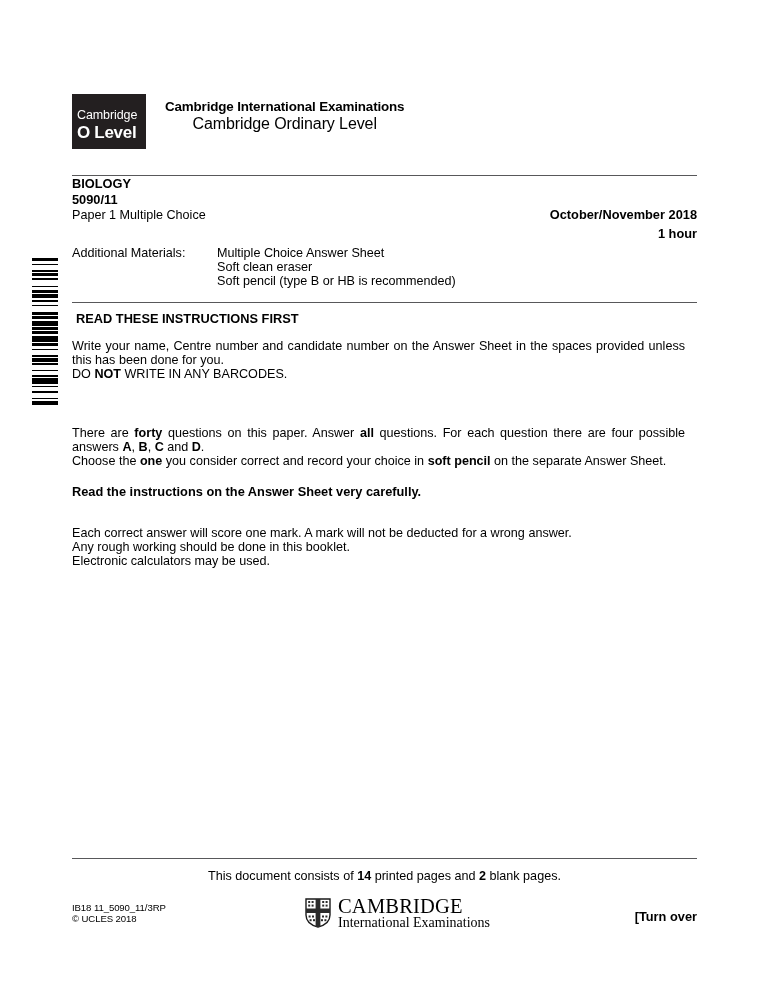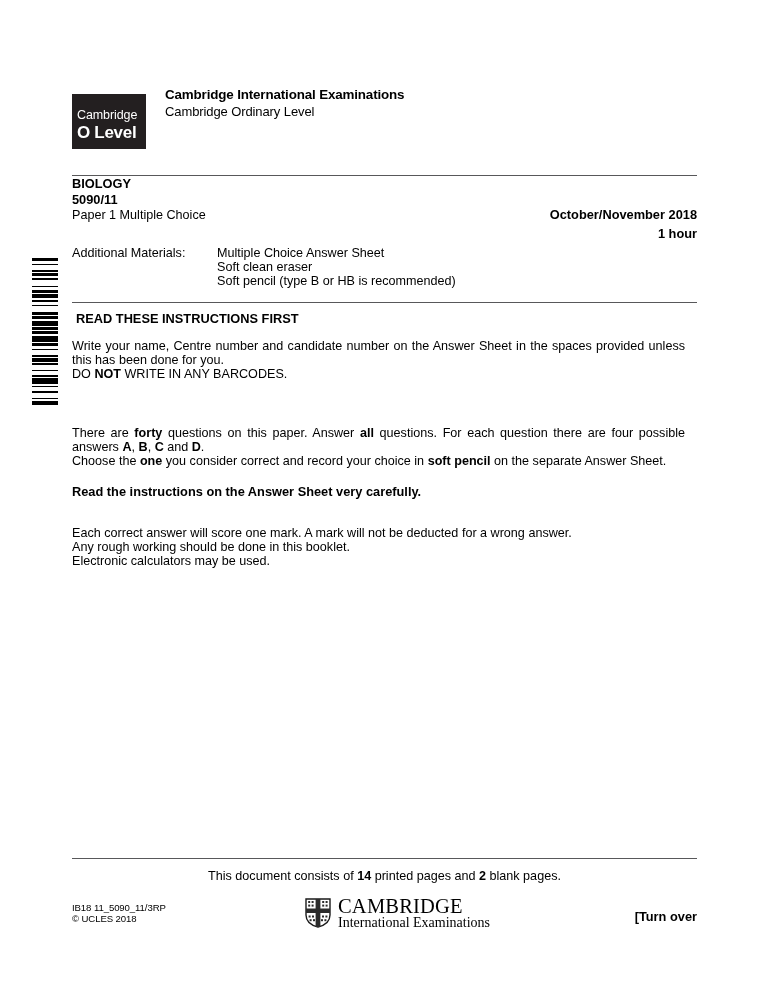--- a/index.html
+++ b/index.html
@@ -81,34 +81,35 @@
     font-size: 17px;
     line-height: 20px;
     font-weight: bold;
     letter-spacing: -0.3px;
     margin-top: 1px;
   }
 
   .brand-block {
     position: absolute;
     left: 165px;
-    top: 87px;
+    top: 99px;
   }
   .brand-title {
     font-size: 13.4px;
     font-weight: bold;
     line-height: 16px;
     letter-spacing: -0.15px;
   }
   .brand-sub {
-    font-size: 13px;
+    font-size: 16px;
     font-weight: normal;
     line-height: 15px;
     letter-spacing: -0.1px;
     margin-top: 1px;
+    text-align: center;
   }
 
   
   .rule {
     position: absolute;
     left: 72px;
     width: 625px;
     height: 0;
     border-top: 1px solid #58585a;
   }

